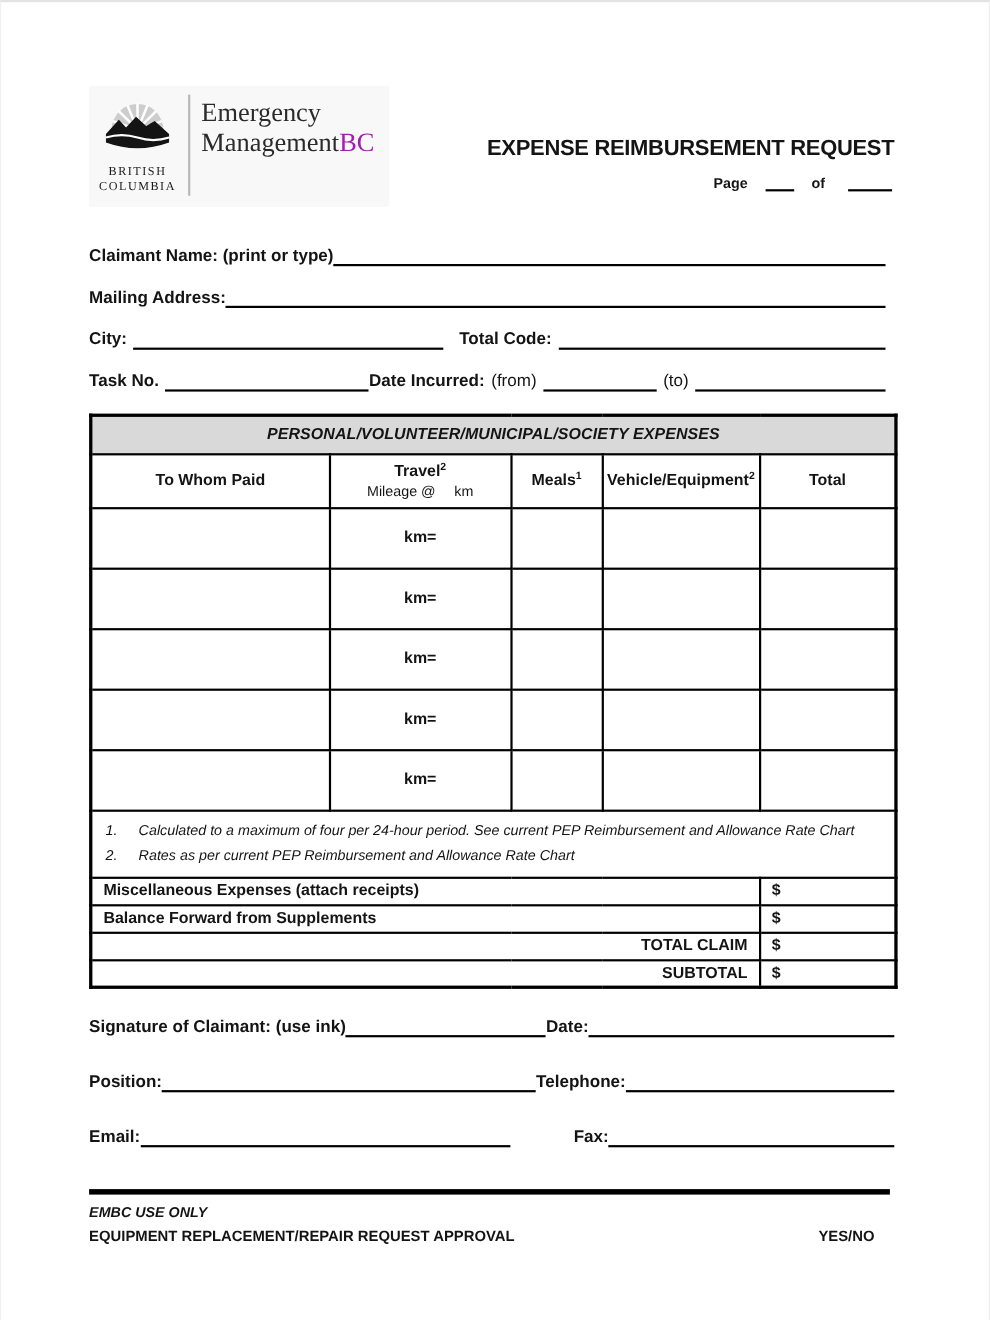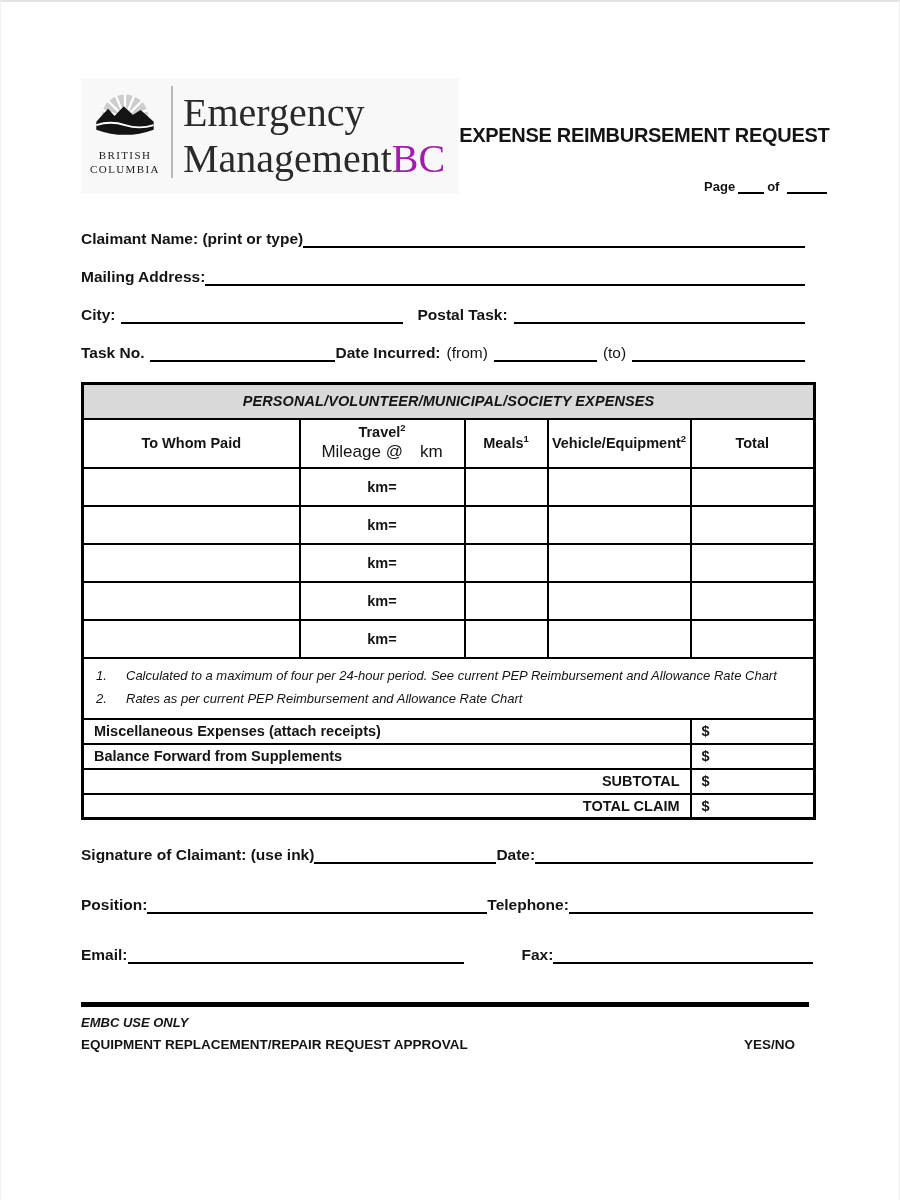--- a/index.html
+++ b/index.html
@@ -11,46 +11,46 @@
     overflow:hidden;
   }
   .content { position:absolute; left:80px; top:0; width:732px; }
 
   
   .header { display:flex; justify-content:space-between; margin-top:76px; }
   .logo-block { display:flex; align-items:flex-start; background:#f8f8f8; padding:6px 14px 10px 8px; }
   .crest { width:72px; text-align:center; }
   .org-name { font-family:"Liberation Serif", serif; font-size:11px; letter-spacing:1.4px; line-height:1.25; color:#1c1c1c; margin-top:1px; }
   .logo-divider { width:2px; background:#b8b8b8; height:92px; margin:2px 10px 0 10px; }
-  .brand { font-family:"Liberation Serif", serif; font-size:40px; line-height:1.14; color:#2a2a2a; padding-top:6px; }
+  .brand { font-family:"Liberation Serif", serif; font-size:24px; line-height:1.14; color:#2a2a2a; padding-top:6px; }
   .brand .bc { color:#a21caf; }
   .header-right { text-align:right; padding-top:46px; }
   .page-title { font-size:20px; font-weight:700; letter-spacing:-0.3px; white-space:nowrap; }
-  .page-line { margin-top:32px; display:flex; justify-content:flex-end; align-items:flex-end; font-size:13px; font-weight:700; gap:3px; padding-right:2px; }
+  .page-line { margin-top:12px; display:flex; justify-content:flex-end; align-items:flex-end; font-size:13px; font-weight:700; gap:16px; padding-right:2px; }
   .blank { display:inline-block; border-bottom:2px solid #000; height:13px; }
   .blank.w26 { width:26px; } .blank.w40 { width:40px; margin-left:5px; }
 
   
   .fields { margin-top:36px; width:724px; }
   .frow { display:flex; align-items:flex-end; font-size:15.5px; font-weight:700; margin-bottom:20px; height:18px; }
   .frow .lbl { white-space:nowrap; }
   .fill { border-bottom:2.5px solid #000; height:17px; flex:1 1 auto; }
   .fill.fx { flex:0 0 auto; }
   .gap14 { width:14px; flex:0 0 auto; } .gap6 { width:6px; flex:0 0 auto; }
   .light { font-weight:400; }
 
   
   .expense-table { border-collapse:collapse; width:732px; table-layout:fixed; border:3px solid #000; margin-top:6px; }
   .expense-table td { border:2px solid #000; font-size:14.5px; font-weight:700; text-align:center; vertical-align:middle; padding:0; }
   .row-band td { background:#d9d9d9; height:35px; letter-spacing:0.1px;font-style:italic; }
   .row-cols td { height:49px; }
-  .colsub { font-weight:400; font-size:17px; margin-top:2px; }
+  .colsub { font-weight:400; font-size:13px; margin-top:2px; }
   .colsub .unit { margin-left:17px; }
   sup.fnref { font-size:9.5px; vertical-align:super; line-height:0; }
-  .row-data td { height:38px; }
+  .row-data td { height:55px; }
   .row-notes td { height:60px; text-align:left; font-weight:400; font-style:italic; font-size:13px; padding:9px 8px 4px 12px; vertical-align:top; }
   .note-line { display:flex; margin-bottom:8px; }
   .note-num { width:30px; flex:0 0 auto; }
   .row-sum td { height:25px; }
   .sum-left { text-align:left !important; padding-left:10px !important; }
   .sum-right { text-align:right !important; padding-right:10px !important; }
   .cur-cell { text-align:left !important; padding-left:10px !important; font-size:15px; }
 
   
   .signature { margin-top:26px; width:732px; }
@@ -114,21 +114,21 @@
       </div>
       <div class="frow">
         <span class="lbl">Mailing Address:</span>
         <span class="fill"></span>
       </div>
       <div class="frow">
         <span class="lbl">City:</span>
         <span class="gap6"></span>
         <span class="fill fx" style="width:282px"></span>
         <span class="gap14"></span>
-        <span class="lbl">Postal Task:</span>
+        <span class="lbl">Total Code:</span>
         <span class="gap6"></span>
         <span class="fill"></span>
       </div>
       <div class="frow">
         <span class="lbl">Task No.</span>
         <span class="gap6"></span>
         <span class="fill fx" style="width:185px"></span>
         <span class="lbl">Date Incurred:</span>
         <span class="gap6"></span>
         <span class="lbl light">(from)</span>
@@ -212,25 +212,25 @@
       </tr>
       <tr class="row-sum">
         <td colspan="4" class="sum-left">Miscellaneous Expenses (attach receipts)</td>
         <td class="cur-cell">$</td>
       </tr>
       <tr class="row-sum">
         <td colspan="4" class="sum-left">Balance Forward from Supplements</td>
         <td class="cur-cell">$</td>
       </tr>
       <tr class="row-sum">
+        <td colspan="4" class="sum-right">TOTAL CLAIM</td>
+        <td class="cur-cell">$</td>
+      </tr>
+      <tr class="row-sum">
         <td colspan="4" class="sum-right">SUBTOTAL</td>
-        <td class="cur-cell">$</td>
-      </tr>
-      <tr class="row-sum">
-        <td colspan="4" class="sum-right">TOTAL CLAIM</td>
         <td class="cur-cell">$</td>
       </tr>
     </tbody>
       </table>
 
     <div class="signature">
       <div class="frow">
         <span class="lbl">Signature of Claimant: (use ink)</span>
         <span class="fill fx" style="width:182px"></span>
         <span class="lbl">Date:</span>

